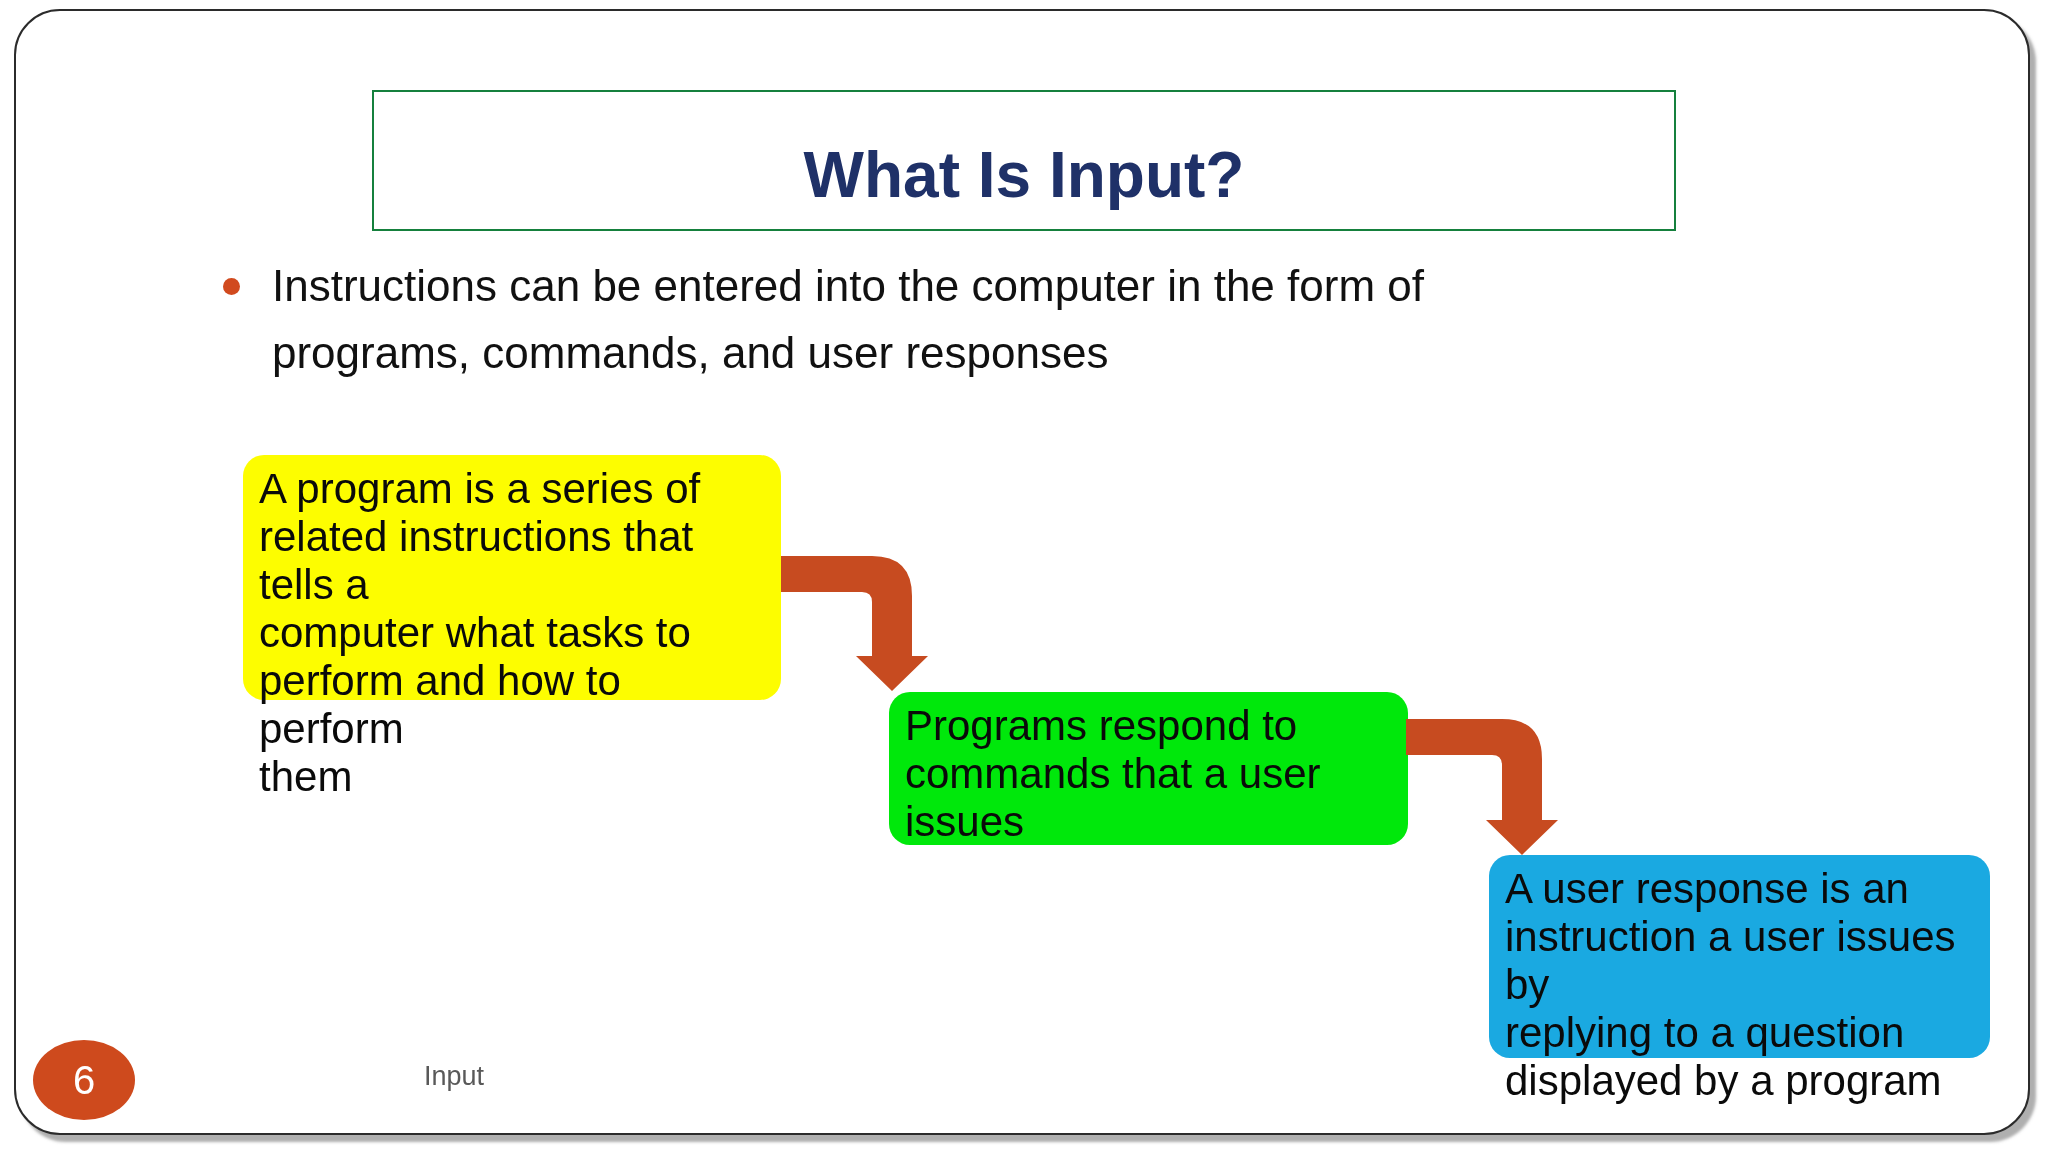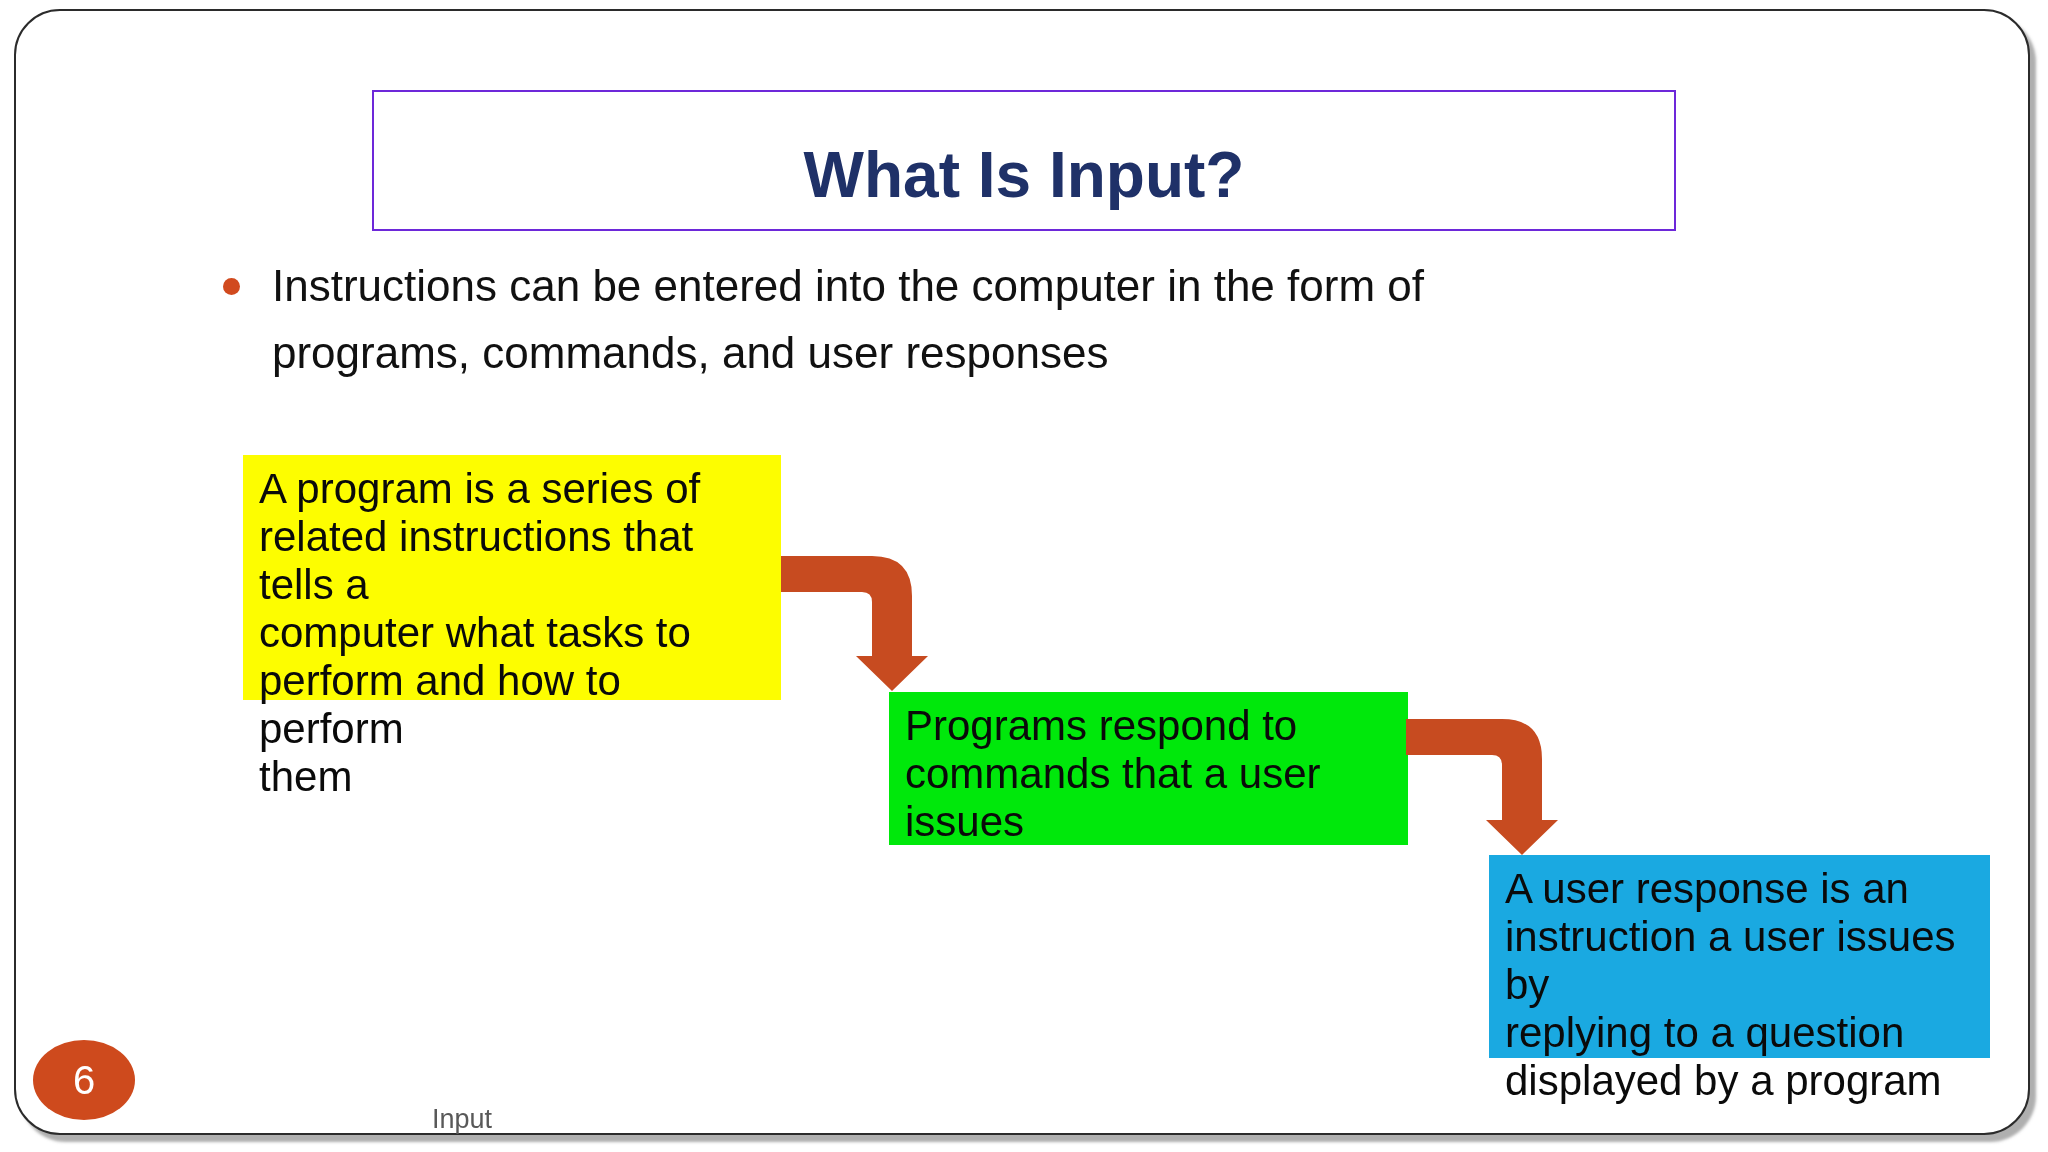--- a/index.html
+++ b/index.html
@@ -26,21 +26,21 @@
     background: #ffffff;
     box-shadow: 6px 7px 3px rgba(110,110,110,0.55);
     box-sizing: border-box;
   }
   .title-box {
     position: absolute;
     left: 372px;
     top: 90px;
     width: 1304px;
     height: 141px;
-    border: 2px solid #6d28d9;
+    border: 2px solid #15803d;
     box-sizing: border-box;
     display: flex;
     align-items: center;
     justify-content: center;
     padding-top: 28px;
   }
   .title-text {
     font-size: 64px;
     font-weight: bold;
     letter-spacing: 0px;
@@ -69,20 +69,21 @@
     white-space: pre-line;
   }
   .note-box {
     position: absolute;
     box-sizing: border-box;
     padding: 10px 14px 0 16px;
     font-size: 42px;
     line-height: 48px;
     color: #0a0a0a;
     white-space: pre-line;
+    border-radius: 21px;
   }
   .note-box.program  { left: 243px;  top: 455px; width: 538px; height: 245px; }
   .note-box.commands { left: 889px;  top: 692px; width: 519px; height: 153px; }
   .note-box.response { left: 1489px; top: 855px; width: 501px; height: 203px; }
   .arrow-layer {
     position: absolute;
     left: 0; top: 0;
     width: 2048px;
     height: 1152px;
     pointer-events: none;
@@ -96,23 +97,22 @@
     border-radius: 50%;
     display: flex;
     align-items: center;
     justify-content: center;
     color: #ffffff;
     font-size: 40px;
   }
   .footer-label {
     position: absolute;
     left: 424px;
-    top: 1104px;
+    top: 1061px;
     font-size: 27px;
-    margin-left: 8px;
   }
 </style>
 </head>
 <body>
 
 <div class="stage">
 
   <div class="slide-frame"></div>
 
   <div class="title-box">

